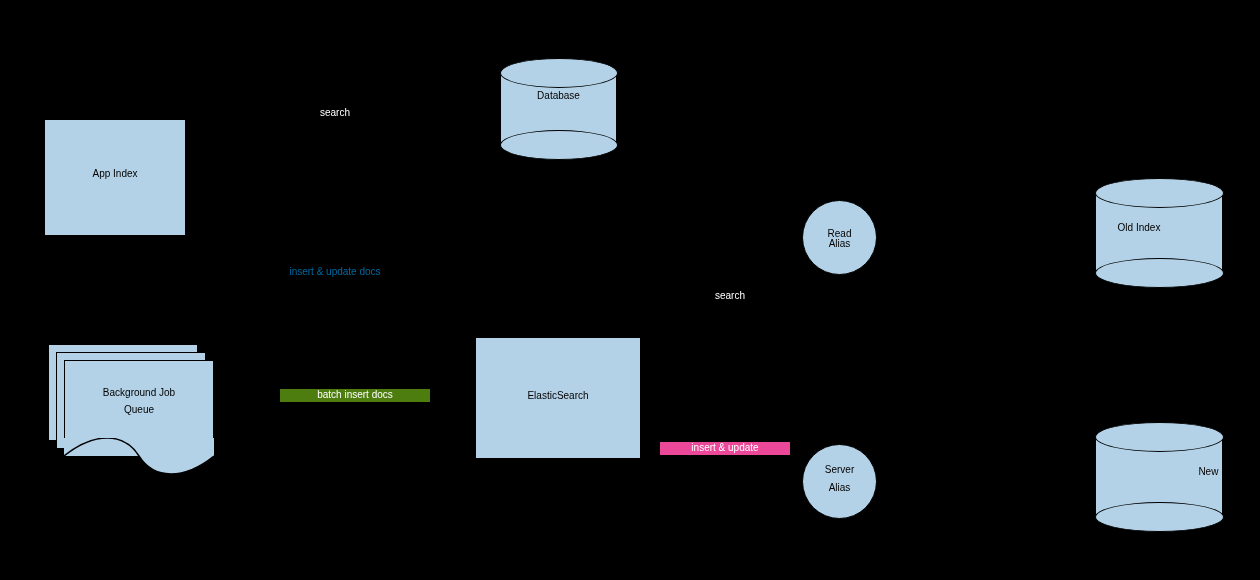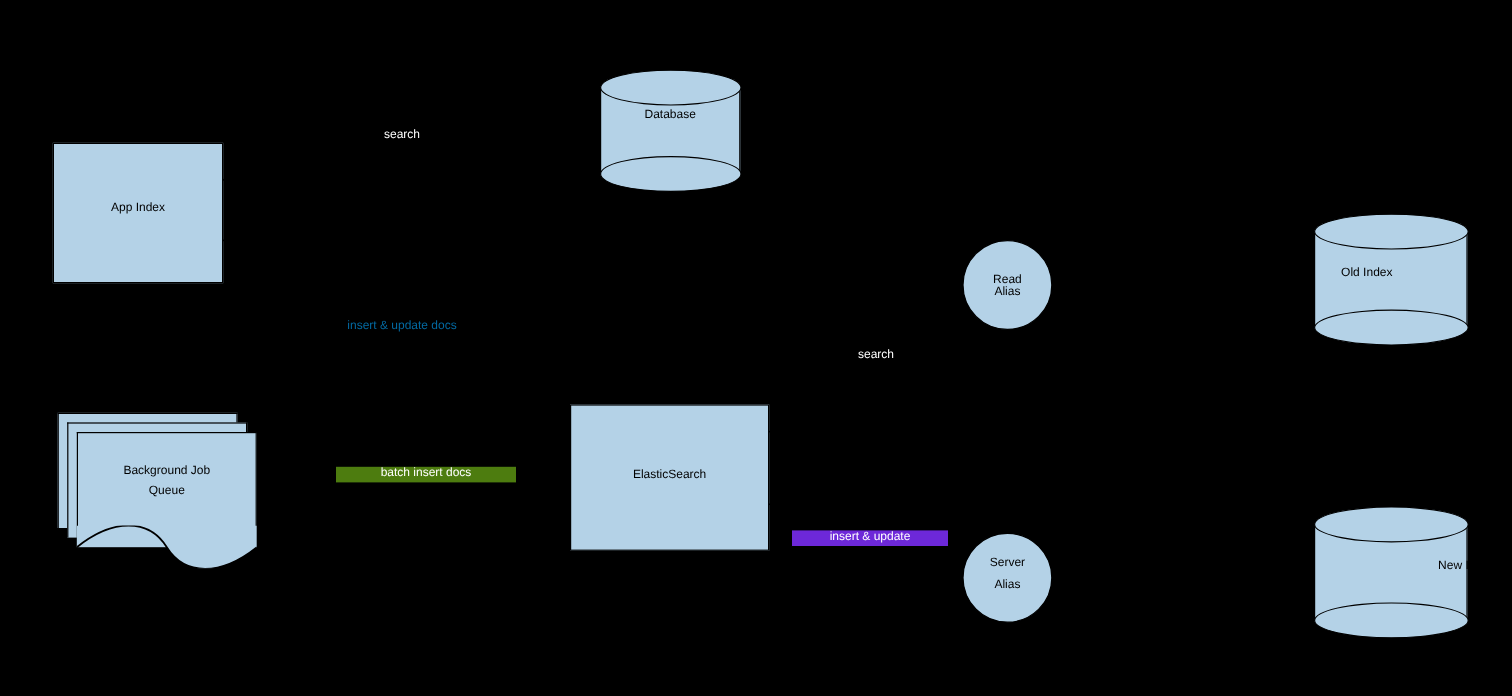--- a/index.html
+++ b/index.html
@@ -81,15 +81,15 @@
 
     <path d="M870 458 C 960 400, 1020 320, 1090 260" stroke="#000" stroke-width="1.5" fill="none" marker-end="url(#ah)"></path>
 
     <path d="M877 481 L 1089 481" stroke="#000" stroke-width="1.5" fill="none" marker-end="url(#ah)"></path>
   </svg>
 
   <div class="label" style="left:290px;top:107px;width:90px;color:#fff;background:#000">search</div>
   <div class="label" style="left:250px;top:266px;width:170px;color:#0369a1;background:#000">insert &amp; update docs</div>
   <div class="label" style="left:280px;top:389px;width:150px;color:#fff;background:#4d7c0f">batch insert docs</div>
   <div class="label" style="left:690px;top:290px;width:80px;color:#fff;background:#000">search</div>
-  <div class="label" style="left:660px;top:442px;width:130px;color:#fff;background:#6d28d9">insert &amp; update</div>
+  <div class="label" style="left:660px;top:442px;width:130px;color:#fff;background:#ec4899">insert &amp; update</div>
 
 </div>
 
 </body></html>

